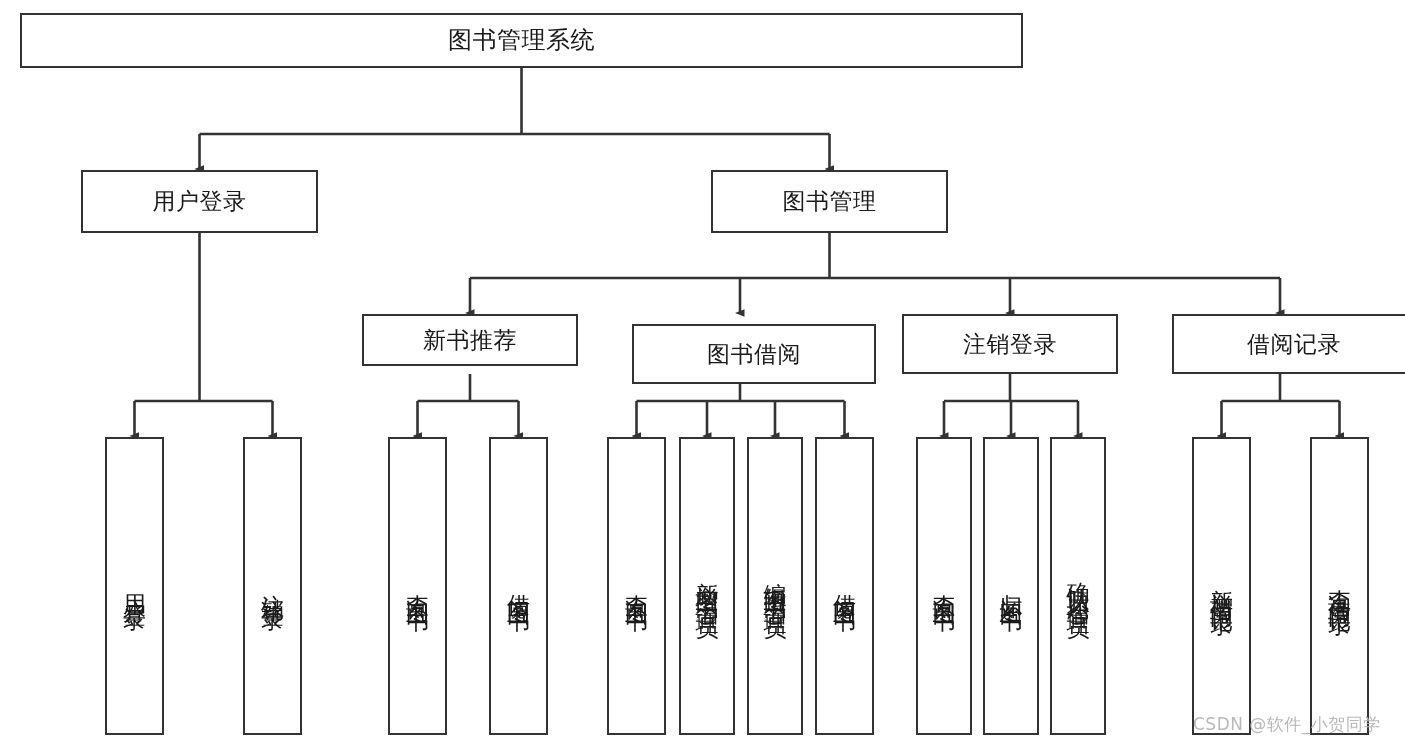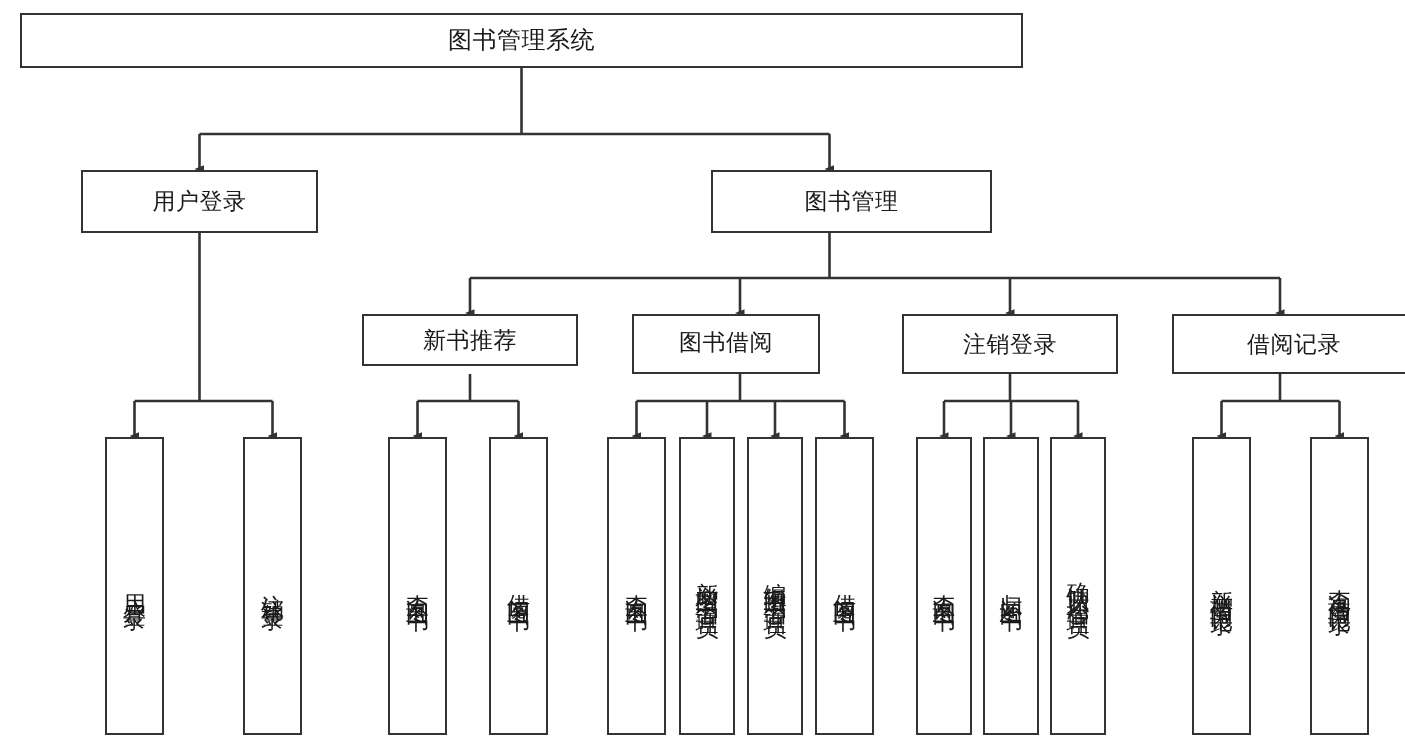--- a/index.html
+++ b/index.html
@@ -112,27 +112,27 @@
       </g>
   </svg>
 
   <div id="node-layer">
       <div class="node h root" style="left: 20px; top: 13px; width: 1003px; height: 55px;">
         <span class="label">图书管理系统</span>
       </div>
       <div class="node h" style="left: 81px; top: 170px; width: 237px; height: 63px;">
         <span class="label">用户登录</span>
       </div>
-      <div class="node h" style="left: 711px; top: 170px; width: 281px; height: 63px;">
+      <div class="node h" style="left: 711px; top: 170px; width: 237px; height: 63px;">
         <span class="label">图书管理</span>
       </div>
       <div class="node h" style="left: 362px; top: 314px; width: 216px; height: 52px;">
         <span class="label">新书推荐</span>
       </div>
-      <div class="node h" style="left: 632px; top: 314px; width: 188px; height: 60px; font-family: Liberation Mono, monospace;">
+      <div class="node h" style="left: 632px; top: 324px; width: 244px; height: 60px;">
         <span class="label">图书借阅</span>
       </div>
       <div class="node h" style="left: 902px; top: 314px; width: 216px; height: 60px;">
         <span class="label">注销登录</span>
       </div>
       <div class="node h" style="left: 1172px; top: 314px; width: 244px; height: 60px;">
         <span class="label">借阅记录</span>
       </div>
       <div class="node v" style="left: 105px; top: 437px; width: 59px; height: 298px;">
         <span class="label">用户登录</span>
@@ -168,13 +168,14 @@
         <span class="label">确认归还（管理员）</span>
       </div>
       <div class="node v" style="left: 1192px; top: 437px; width: 59px; height: 298px;">
         <span class="label">新增借阅记录</span>
       </div>
       <div class="node v" style="left: 1310px; top: 437px; width: 59px; height: 298px;">
         <span class="label">查询借阅记录</span>
       </div>
     </div>
 
+  <div id="watermark">CSDN @软件_小贺同学</div>
 </div>
 
 </body></html>

